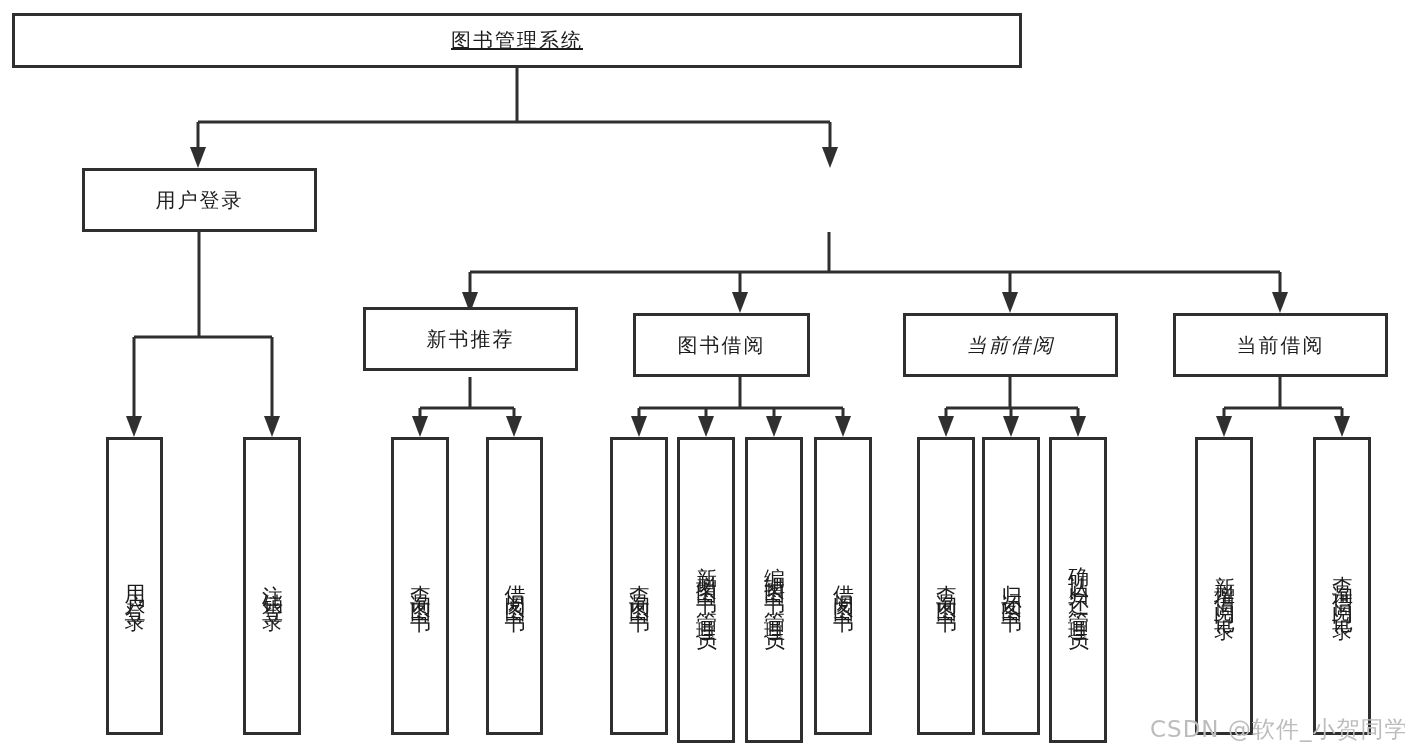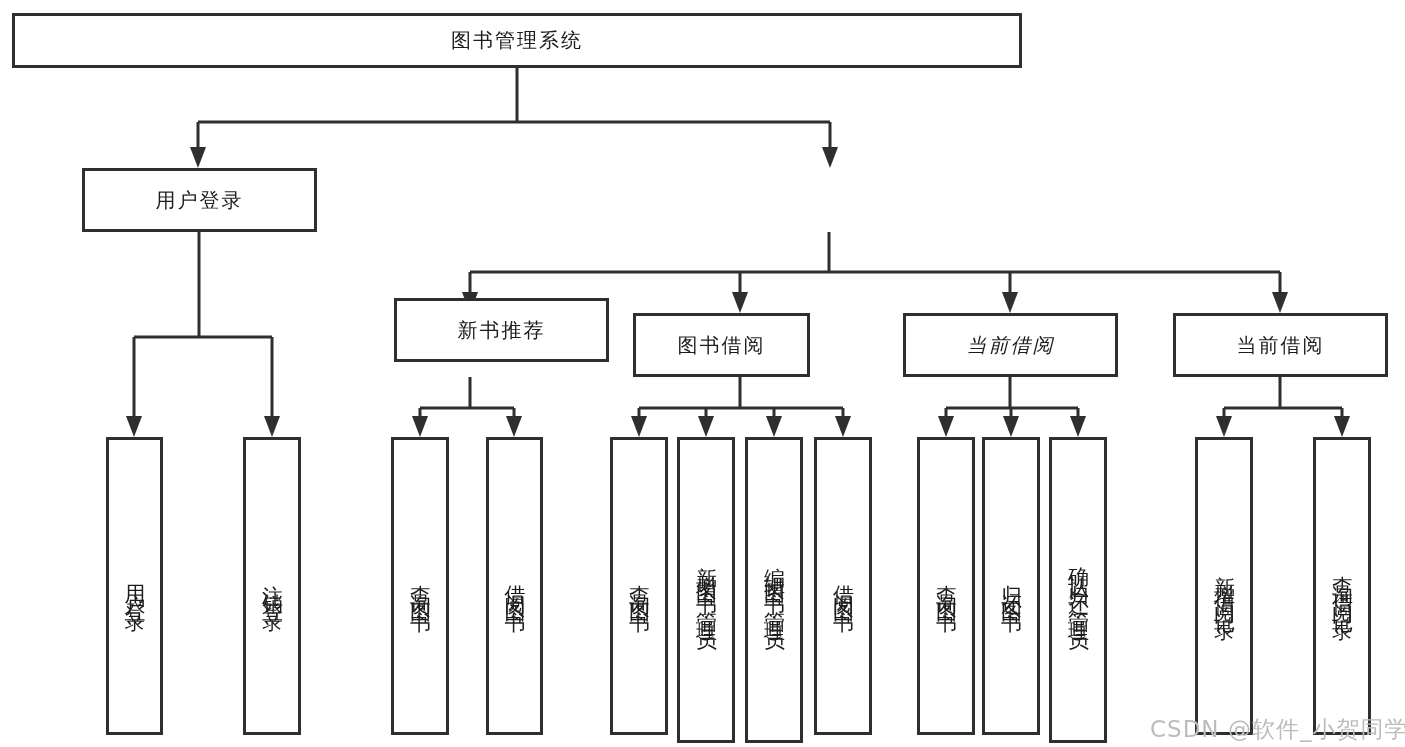--- a/index.html
+++ b/index.html
@@ -39,24 +39,24 @@
   .leaf {
     font-size: 21px;
     letter-spacing: 9px;
   }
   .leaf .vtxt {
     writing-mode: vertical-rl;
     text-orientation: mixed;
     line-height: 1;
   }
   
-  #root        { left: 12px;   top: 13px;  width: 1010px; height: 55px; }
+  #root        { left: 12px;   top: 13px;  width: 1010px; height: 55px; text-decoration: underline; }
   #n-userlogin { left: 82px;   top: 168px; width: 235px;  height: 64px; }
   #n-bookmgmt  { left: 712px;  top: 168px; width: 235px;  height: 64px; }
-  #n-newrec    { left: 363px;  top: 298px; width: 215px;  height: 64px; margin-left: 31px; }
+  #n-newrec    { left: 363px;  top: 307px; width: 215px;  height: 64px; }
   #n-borrow    { left: 633px;  top: 313px; width: 177px;  height: 64px; }
   #n-current   { left: 903px;  top: 313px; width: 215px;  height: 64px; font-style: italic; }
   #n-record    { left: 1173px; top: 313px; width: 215px;  height: 64px; }
 
   #l-userlogin { left: 106px;  top: 437px; width: 57px; height: 298px; }
   #l-logout    { left: 243px;  top: 437px; width: 58px; height: 298px; }
   #l-query1    { left: 391px;  top: 437px; width: 58px; height: 298px; }
   #l-borrow1   { left: 486px;  top: 437px; width: 57px; height: 298px; }
   #l-query2    { left: 610px;  top: 437px; width: 58px; height: 298px; }
   #l-addbook   { left: 677px;  top: 437px; width: 58px; height: 306px; }

